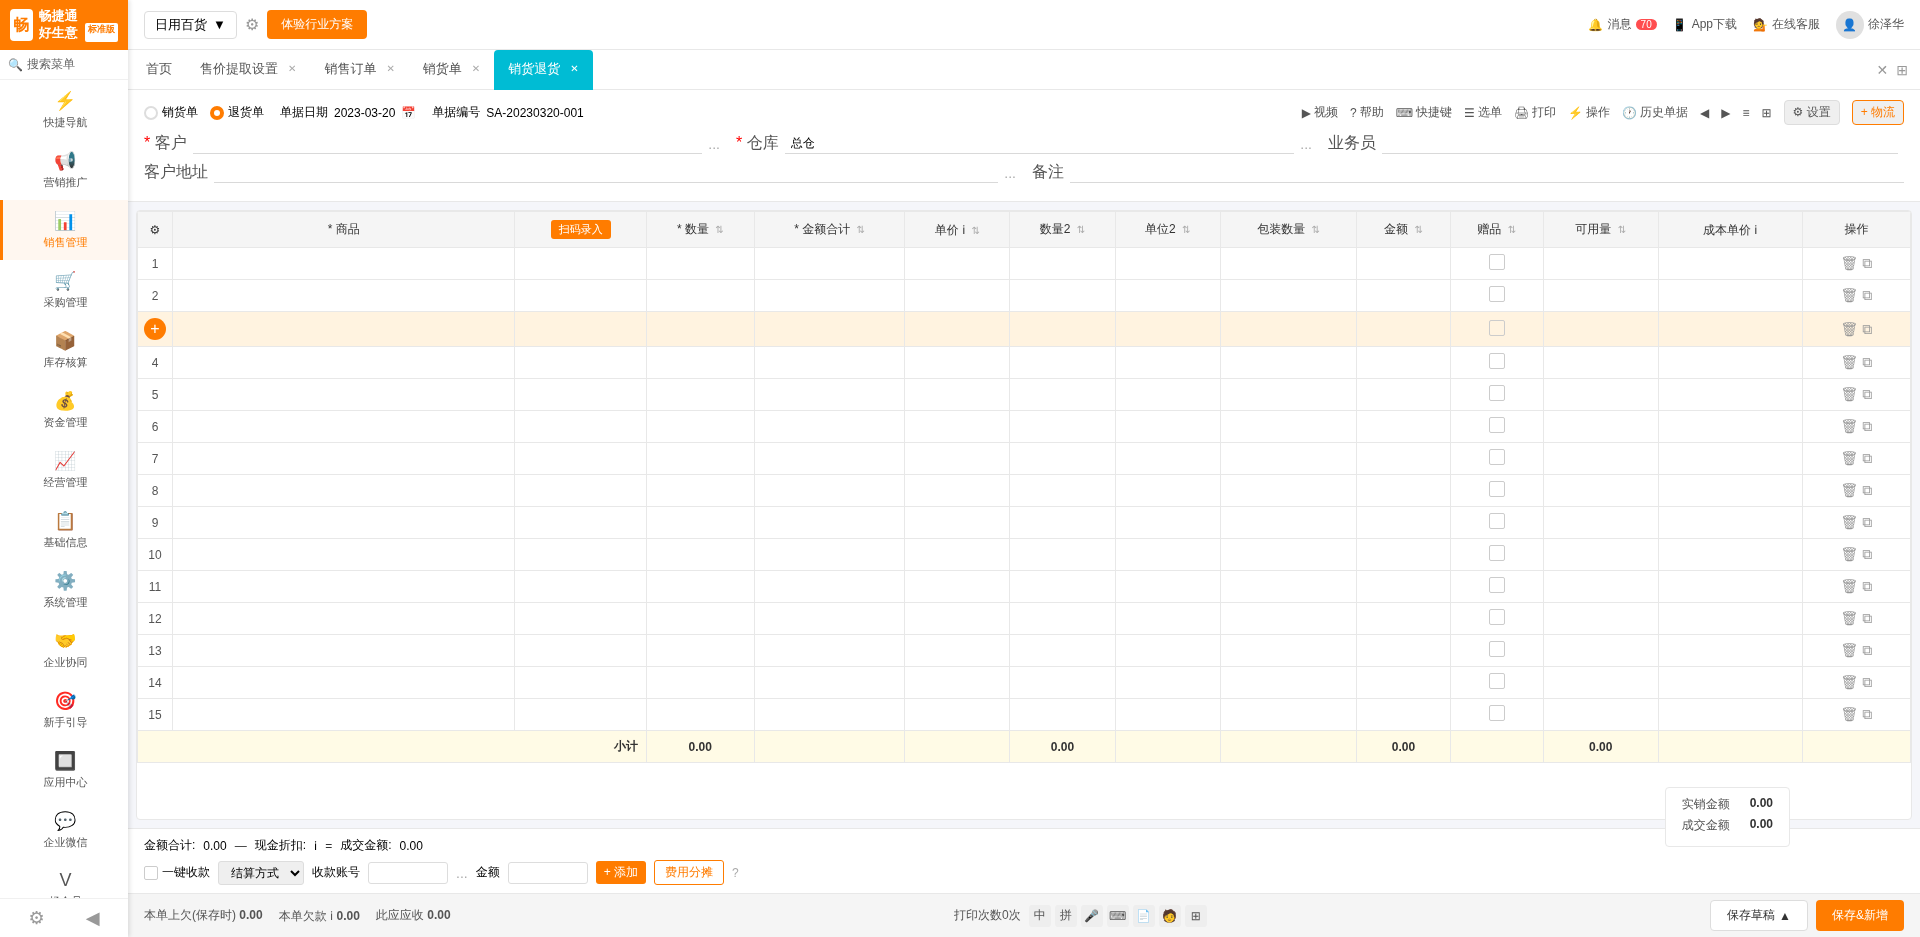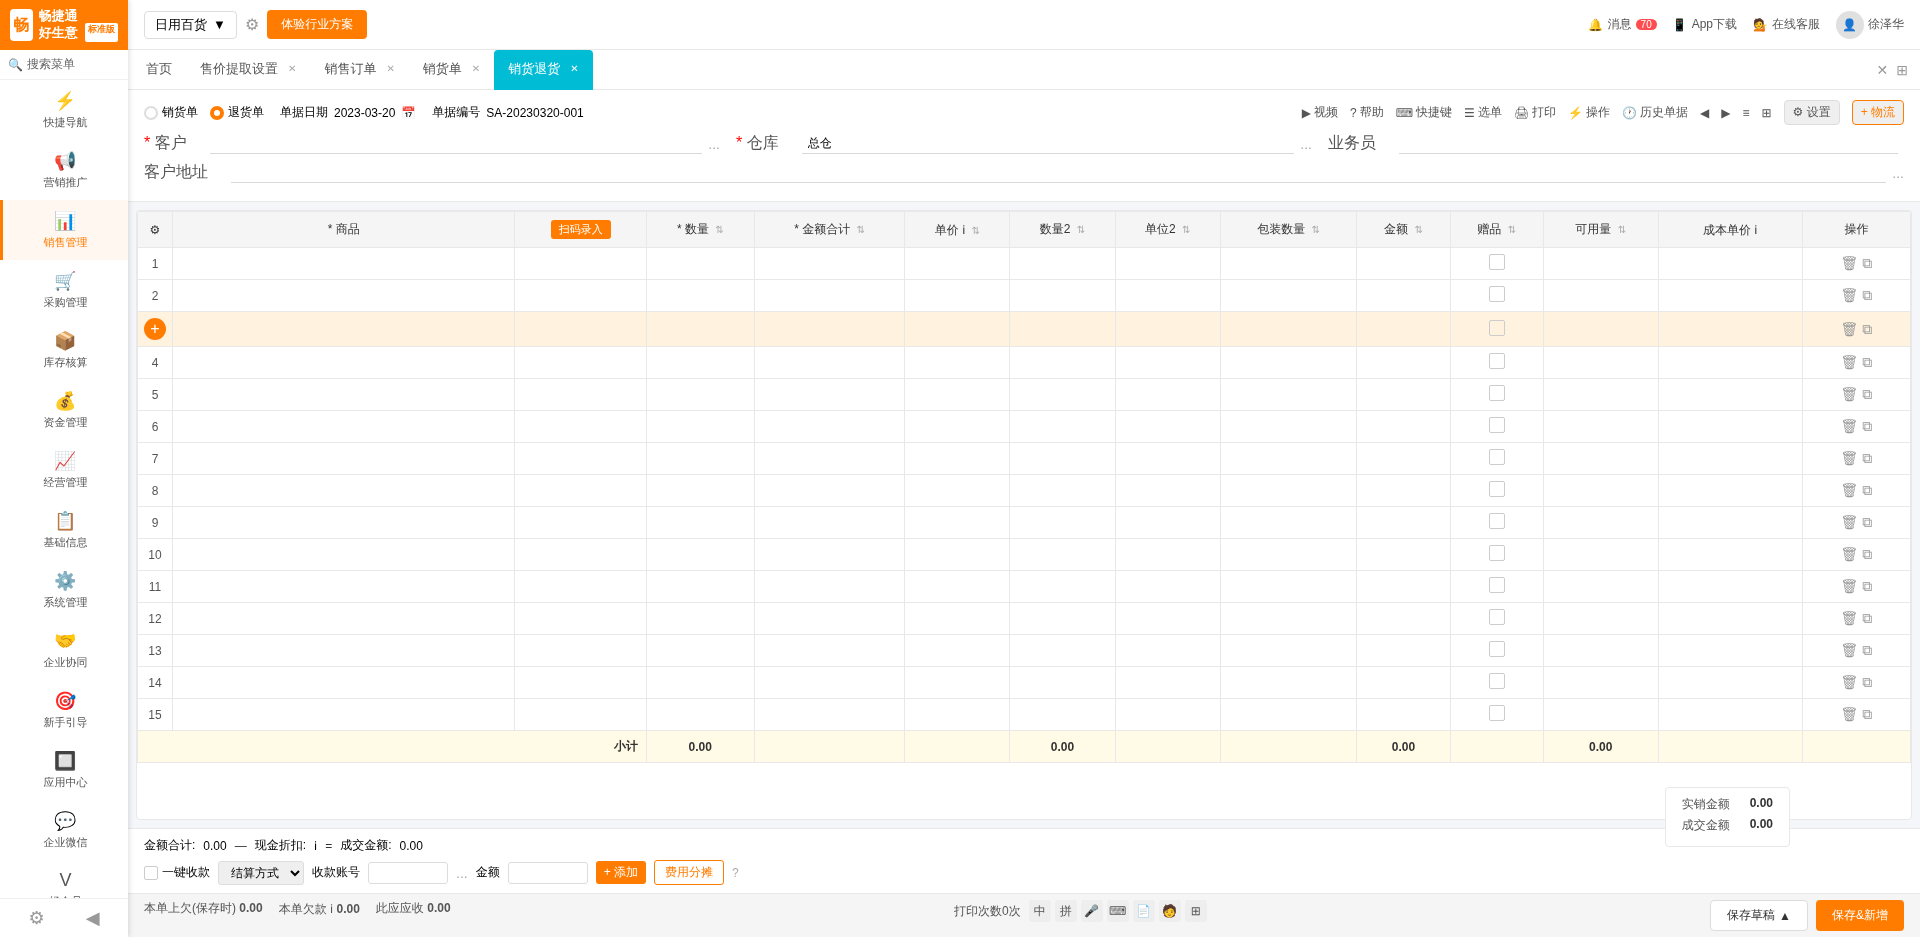--- a/index.html
+++ b/index.html
@@ -59,21 +59,21 @@
     .doc-actions { margin-left: auto; display: flex; gap: 12px; align-items: center; font-size: 12px; color: #555; }
     .doc-actions span { cursor: pointer; display: flex; align-items: center; gap: 3px; }
     .doc-actions .btn-settings { border: 1px solid #ddd; border-radius: 4px; padding: 3px 8px; }
     .doc-actions .btn-logistics { border: 1px solid #ff7c00; color: #ff7c00; border-radius: 4px; padding: 3px 8px; }
 
     
     .form-row { display: flex; gap: 16px; margin-bottom: 8px; align-items: center; }
     .form-field { display: flex; align-items: center; gap: 6px; flex: 1; }
     .form-field label { color: #555; white-space: nowrap; font-size: 16px; }
     .form-field .required { color: #f00; }
-    .form-input { border: none; border-bottom: 1px solid #d9d9d9; padding: 3px 6px; min-width: 120px; flex: 1; font-size: 12px; outline: none; margin-left: 17px; }
+    .form-input { border: none; border-bottom: 1px solid #d9d9d9; padding: 3px 6px; min-width: 120px; flex: 1; font-size: 12px; outline: none; }
     .field-dots { color: #aaa; cursor: pointer; font-size: 14px; }
 
     
     .table-container { flex: 1; overflow: auto; background: #fff; margin: 8px; border: 1px solid #e8e8e8; border-radius: 4px; }
     .data-table { width: 100%; border-collapse: collapse; font-size: 12px; }
     .data-table thead tr { background: #f5f5f5; }
     .data-table th { padding: 8px 6px; border: 1px solid #e8e8e8; text-align: center; font-weight: normal; color: #333; white-space: nowrap; }
     .data-table td { padding: 6px; border: 1px solid #e8e8e8; text-align: center; color: #555; height: 32px; }
     .data-table tr.active-row td { background: #fff3e0; }
     .row-num { color: #999; width: 30px; }
@@ -93,21 +93,21 @@
     .amount-row .equals { color: #333; }
     .payment-row { display: flex; align-items: center; gap: 8px; }
     .payment-checkbox { display: flex; align-items: center; gap: 4px; cursor: pointer; }
     .payment-select { border: 1px solid #ddd; border-radius: 3px; padding: 3px 8px; font-size: 12px; }
     .payment-input { border: 1px solid #ddd; border-radius: 3px; padding: 3px 8px; width: 80px; font-size: 12px; }
     .add-btn { background: #ff7c00; color: #fff; border: none; border-radius: 3px; padding: 3px 8px; cursor: pointer; font-size: 12px; }
     .fenyong-btn { background: #fff; color: #ff7c00; border: 1px solid #ff7c00; border-radius: 3px; padding: 3px 10px; cursor: pointer; font-size: 12px; }
     .help-icon { color: #aaa; cursor: pointer; }
 
     
-    .doc-footer { background: #f5f5f5; padding: 6px 16px; display: flex; align-items: flex-start; justify-content: space-between; border-top: 1px solid #e8e8e8; font-size: 12px; }
+    .doc-footer { background: #f5f5f5; padding: 6px 16px; display: flex; align-items: center; justify-content: space-between; border-top: 1px solid #e8e8e8; font-size: 12px; }
     .footer-left { display: flex; gap: 16px; color: #555; }
     .footer-center { display: flex; align-items: center; gap: 8px; }
     .print-count { color: #555; }
     .footer-toolbar { display: flex; gap: 4px; }
     .footer-toolbar-icon { width: 22px; height: 22px; background: #eee; border-radius: 3px; display: flex; align-items: center; justify-content: center; cursor: pointer; font-size: 12px; color: #555; }
     .footer-right { display: flex; gap: 8px; }
     .save-draft-btn { background: #fff; border: 1px solid #ddd; border-radius: 4px; padding: 6px 16px; cursor: pointer; font-size: 12px; color: #333; display: flex; align-items: center; gap: 4px; }
     .save-new-btn { background: #ff7c00; color: #fff; border: none; border-radius: 4px; padding: 6px 16px; cursor: pointer; font-size: 12px; }
 
     
@@ -334,20 +334,24 @@
           <span class="field-dots"></span>
         </div>
       </div>
 
       <div class="form-row">
         <div class="form-field">
           <label>客户地址</label>
           <input class="form-input" type="text" style="min-width: 200px;">
           <span class="field-dots">...</span>
         </div>
+        <div class="form-field">
+          <label>备注</label>
+          <input class="form-input" type="text" style="min-width: 400px;">
+        </div>
       </div>
     </div>
 
     <div class="table-container">
       <table class="data-table">
         <thead>
           <tr>
             <th>⚙</th>
             <th style="min-width:120px;">
               <span class="required">*</span>

